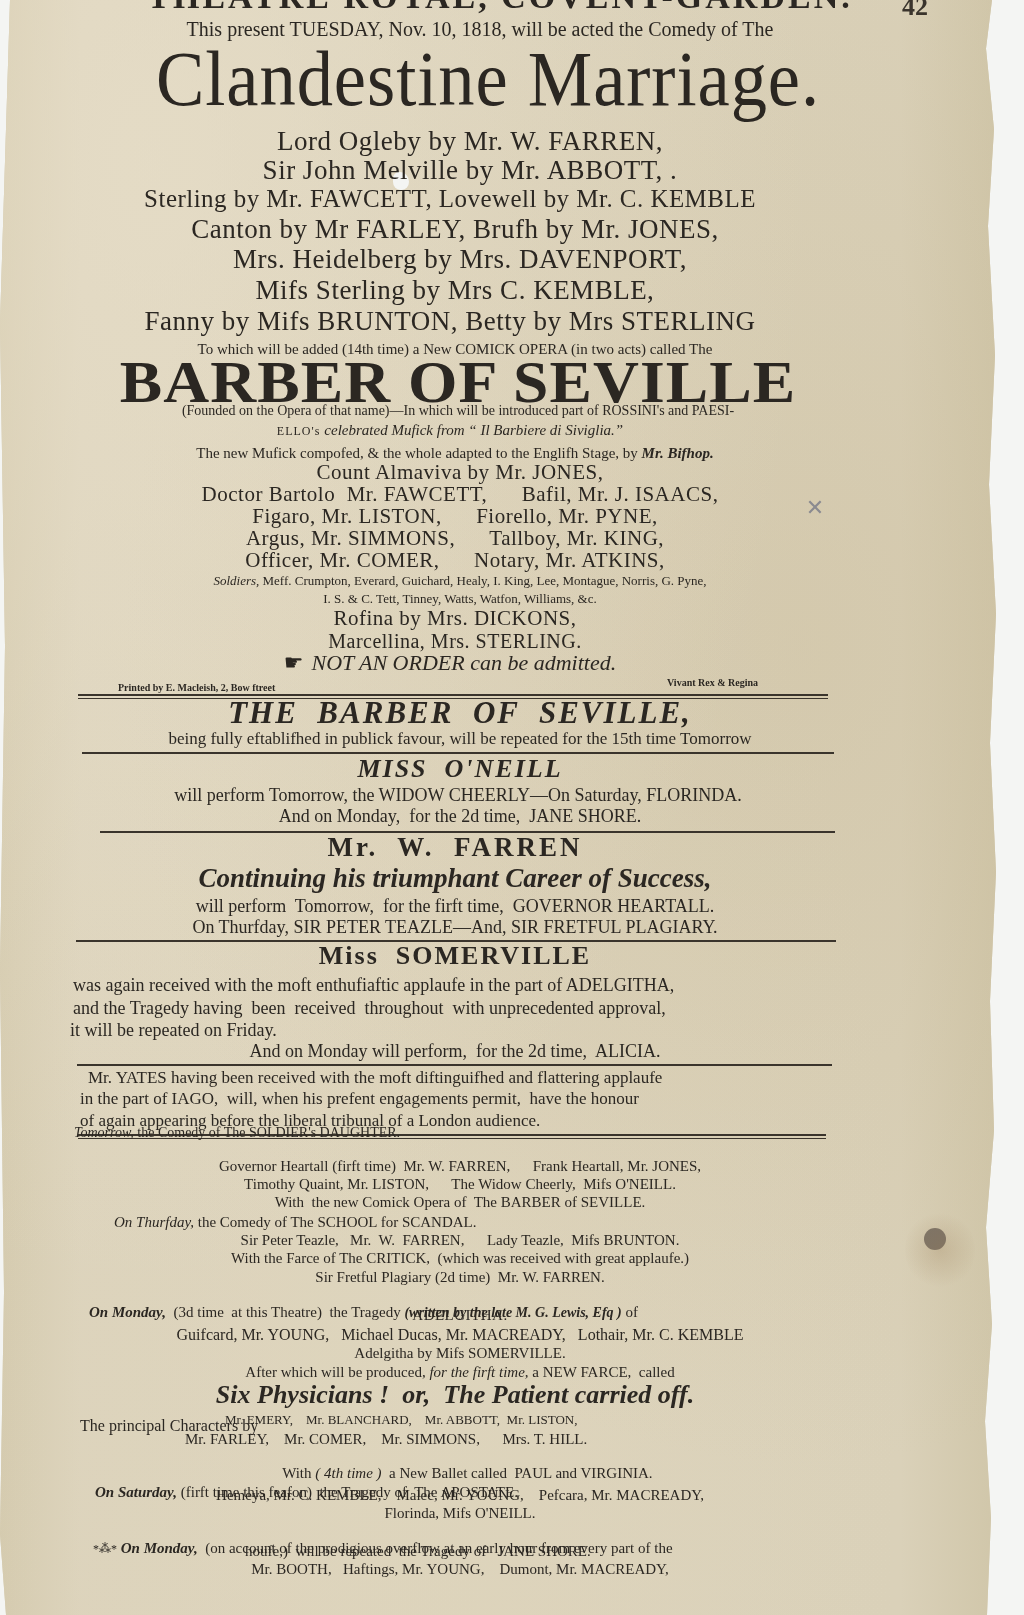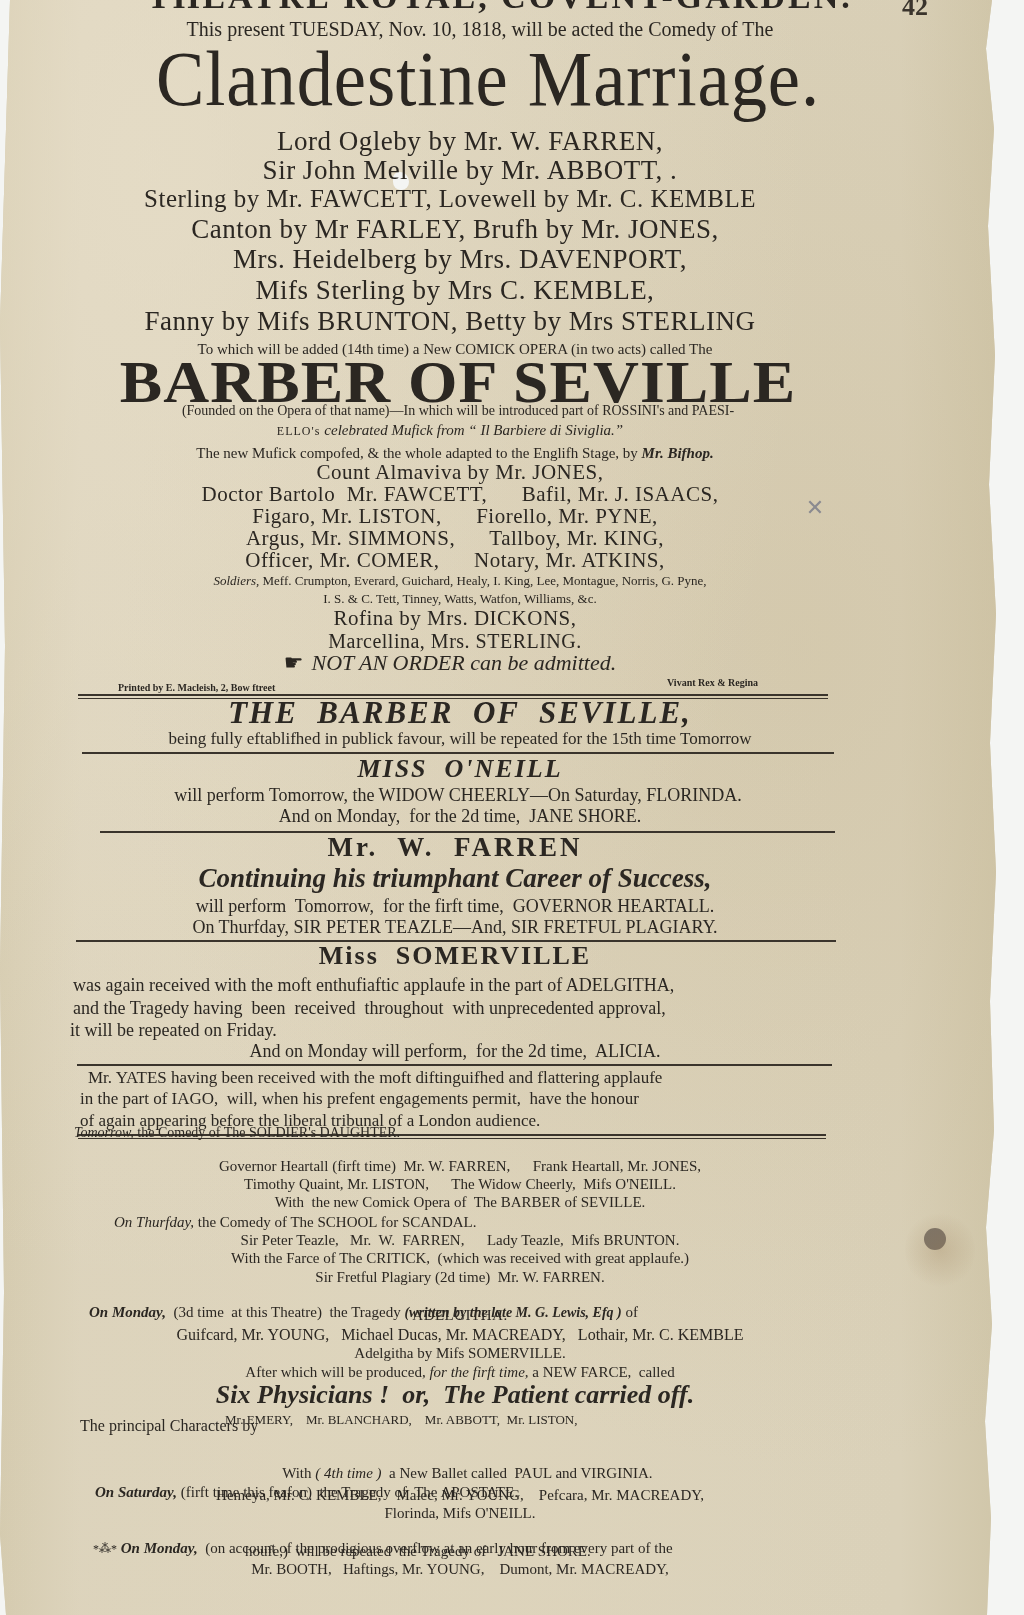--- a/index.html
+++ b/index.html
@@ -145,20 +145,21 @@
   <div class="line" style="top:1327px;font-size:16px;left:-40px;white-space:pre;">Guifcard, Mr. YOUNG,   Michael Ducas, Mr. MACREADY,   Lothair, Mr. C. KEMBLE</div>
   <div class="line" style="top:1346px;font-size:15px;left:-40px;">Adelgitha by Mifs SOMERVILLE.</div>
   <div class="line" style="top:1365px;font-size:15px;left:-40px;">
     <span>After which will be produced, </span><span class="it">for the firft time,</span><span style="white-space:pre;"> a NEW FARCE,  called</span>
   </div>
 
   <div class="line bold it" style="top:1382px;font-size:26px;left:-45px;white-space:pre;">Six Physicians !  or,  The Patient carried off.</div>
 
   <div class="line l" style="left:80px;width:200px;top:1418px;font-size:16px;">The principal Characters by</div>
   <div class="line l" style="left:225px;width:640px;top:1413px;font-size:13px;white-space:pre;">Mr. EMERY,    Mr. BLANCHARD,    Mr. ABBOTT,  Mr. LISTON,</div>
+  <div class="line l" style="left:185px;width:640px;top:1432px;font-size:15px;white-space:pre;">Mr. FARLEY,    Mr. COMER,    Mr. SIMMONS,      Mrs. T. HILL.</div>
 
   <div class="line" style="top:1451px;font-size:15px;left:-40px;white-space:pre;">
     <span>With </span><span class="it">( 4th time )</span><span>  a New Ballet called  PAUL and VIRGINIA.</span>
   </div>
 
   <div class="line l" style="left:80px;width:800px;top:1470px;font-size:15px;white-space:pre;">
     <span class="it bold">On Saturday,</span><span> (firft time this feafon)  the Tragedy of  The APOSTATE.</span>
   </div>
   <div class="line" style="top:1488px;font-size:15px;left:-40px;white-space:pre;">Hemeya, Mr. C. KEMBLE,    Malec, Mr. YOUNG,    Pefcara, Mr. MACREADY,</div>
   <div class="line" style="top:1506px;font-size:15px;left:-40px;">Florinda, Mifs O'NEILL.</div>

